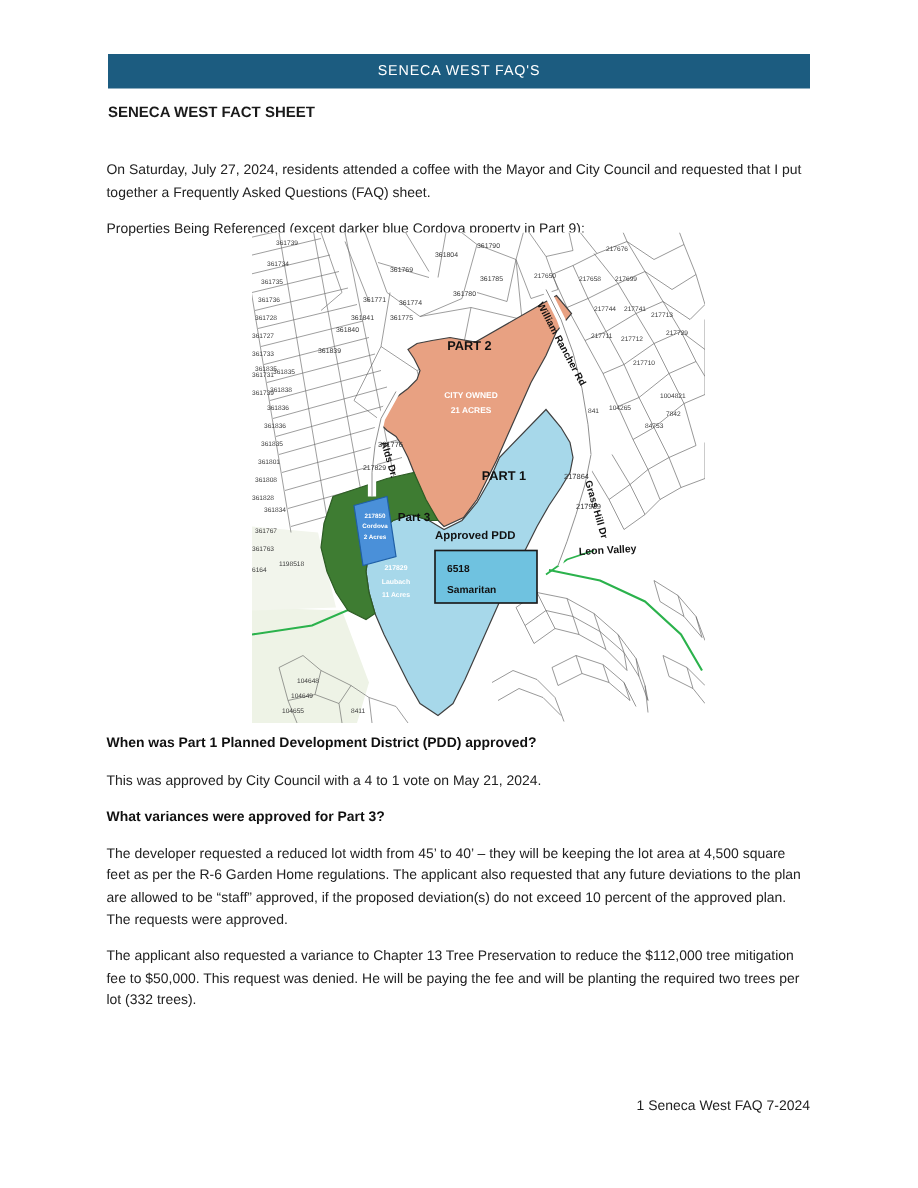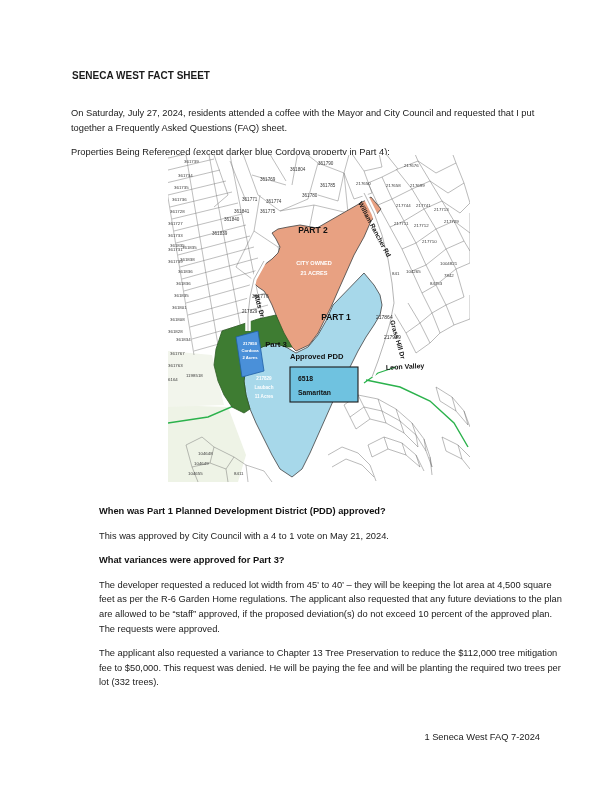--- a/index.html
+++ b/index.html
@@ -67,21 +67,21 @@
   }
   p.qhead {
     margin: 0 0 10px 0;
     font-size: 9.3px;
     line-height: 14.6px;
     font-weight: bold;
     color: #111111;
   }
 
   #intro-block { top: 106px; }
-  #lower-block { top: 504px; margin-left: 28px; }
+  #lower-block { top: 488px; }
 
   
   .footer {
     position: absolute;
     left: 72px;
     top: 732px;
     width: 468px;
     text-align: right;
     font-size: 9.3px;
     color: #212121;
@@ -102,26 +102,29 @@
   .maplabel {
     font-family: "Liberation Sans", sans-serif;
     font-weight: bold;
   }
 </style>
 </head>
 <body>
 
 <div class="page">
 
+  <div class="banner">
+    <span>SENECA WEST FAQ'S</span>
+  </div>
 
   <div class="fact-title">SENECA WEST FACT SHEET</div>
 
   <div class="body-col" id="intro-block">
     <p class="para">On Saturday, July 27, 2024, residents attended a coffee with the Mayor and City Council and requested that I put together a Frequently Asked Questions (FAQ) sheet.</p>
-    <p class="para">Properties Being Referenced (except darker blue Cordova property in Part 4):</p>
+    <p class="para">Properties Being Referenced (except darker blue Cordova property in Part 9):</p>
   </div>
 
   <div class="map-wrap">
     <svg class="map-svg" width="302" height="327" viewBox="0 0 302 327" xmlns="http://www.w3.org/2000/svg">
 
       <rect x="0" y="0" width="302" height="327" fill="#ffffff"></rect>
 
       <path d="M0,250 L60,252 L78,300 L70,327 L0,327 Z" fill="#eef3e6" stroke="none"></path>
       <path d="M0,196 L44,200 L56,250 L0,252 Z" fill="#f2f5ec" stroke="none"></path>
 

